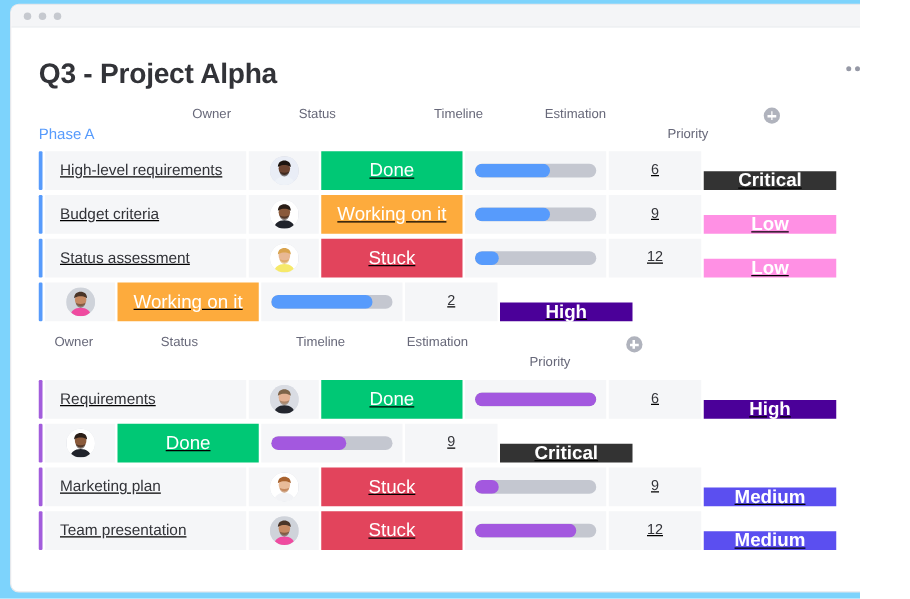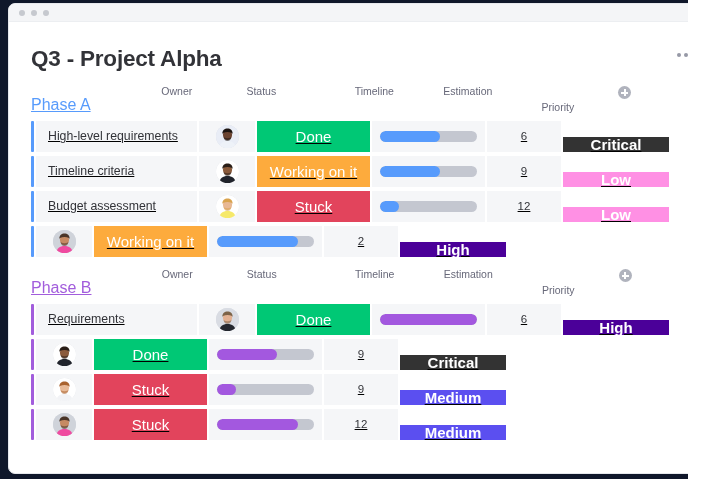--- a/index.html
+++ b/index.html
@@ -5,21 +5,21 @@
   html, body {
     margin: 0;
     padding: 0;
     background: #ffffff;
   }
   #app {
     position: relative;
     width: 688px;
     height: 479px;
     overflow: hidden;
-    background: #0f172a;
+    background: #7dd3fc;
     font-family: "Liberation Sans", sans-serif;
     -webkit-font-smoothing: antialiased;
   }
 
   
   .window {
     position: absolute;
     left: 8px;
     top: 3px;
     width: 712px;
@@ -85,25 +85,24 @@
   .group { margin-top: 18px; }
   .group:first-of-type { margin-top: 20px; }
 
   .group-header {
     display: flex;
     align-items: flex-end;
     height: 21px;
     margin-bottom: 8px;
   }
   .group-title {
-    font-size: 16px;
+    font-size: 12px;
     font-weight: normal;
     line-height: 1;
     flex: 0 0 auto;
-    text-decoration: underline;
   }
   .col-headers {
     display: flex;
     align-items: flex-start;
     flex: 1 1 auto;
   }
   .colhead {
     font-size: 10.5px;
     color: #676879;
     text-align: center;
@@ -274,21 +273,21 @@
                   <div class="bar-track" style="background: rgb(196, 199, 208);">
                     <div class="bar-fill" style="width: 62%; background: rgb(87, 155, 252);"></div>
                   </div>
                 </div>
                 <div class="cell cell-est c-estimation">6</div>
                 <div class="cell cell-priority c-priority" style="background: rgb(51, 51, 51);">Critical</div>
                 <div class="c-add"></div>
               </div>
               <div class="row">
                 <div class="row-colorbar" style="background: rgb(87, 155, 252);"></div>
-                <div class="cell cell-title c-title">Timeline criteria</div>
+                <div class="cell cell-title c-title">Budget criteria</div>
                 <div class="cell c-owner">
                   <div class="avatar">
                     <svg viewBox="0 0 40 40" xmlns="http://www.w3.org/2000/svg">
                       <rect width="40" height="40" fill="#ffffff"></rect>
                       <path d="M6 40c0-8 6-12 14-12s14 4 14 12z" fill="#20232b"></path>
                       <ellipse cx="20" cy="17" rx="8" ry="9" fill="#8a5a3b"></ellipse>
                       <path d="M11 15c0-6 4-9 9-9s9 3 9 9c0 0-3-3-9-3s-9 3-9 3z" fill="#2a1e17"></path>
                       <path d="M13 21c1 5 3 7 7 7s6-2 7-7c0 0-2 2-7 2s-7-2-7-2z" fill="#2a1e17" opacity="0.55"></path>
                     </svg>
                   </div>
@@ -298,21 +297,21 @@
                   <div class="bar-track" style="background: rgb(196, 199, 208);">
                     <div class="bar-fill" style="width: 62%; background: rgb(87, 155, 252);"></div>
                   </div>
                 </div>
                 <div class="cell cell-est c-estimation">9</div>
                 <div class="cell cell-priority c-priority" style="background: rgb(255, 144, 228);">Low</div>
                 <div class="c-add"></div>
               </div>
               <div class="row">
                 <div class="row-colorbar" style="background: rgb(87, 155, 252);"></div>
-                <div class="cell cell-title c-title">Budget assessment</div>
+                <div class="cell cell-title c-title">Status assessment</div>
                 <div class="cell c-owner">
                   <div class="avatar">
                     <svg viewBox="0 0 40 40" xmlns="http://www.w3.org/2000/svg">
                       <rect width="40" height="40" fill="#ffffff"></rect>
                       <path d="M6 40c0-8 6-12 14-12s14 4 14 12z" fill="#f6e96a"></path>
                       <ellipse cx="20" cy="17" rx="8" ry="9" fill="#e8b894"></ellipse>
                       <path d="M11 15c0-6 4-9 9-9s9 3 9 9c0 0-3-3-9-3s-9 3-9 3z" fill="#d9a34e"></path>
                       <path d="M13 21c1 5 3 7 7 7s6-2 7-7c0 0-2 2-7 2s-7-2-7-2z" fill="#d9a34e" opacity="0.55"></path>
                     </svg>
                   </div>
@@ -347,21 +346,20 @@
                   </div>
                 </div>
                 <div class="cell cell-est c-estimation">2</div>
                 <div class="cell cell-priority c-priority" style="background: rgb(75, 0, 153);">High</div>
                 <div class="c-add"></div>
               </div>
             </div>
           </div>
           <div class="group">
             <div class="group-header">
-              <div class="group-title c-title" style="color: rgb(162, 93, 220);">Phase B</div>
               <div class="col-headers">
                 <div class="colhead c-owner">Owner</div>
                 <div class="colhead c-status">Status</div>
                 <div class="colhead c-timeline">Timeline</div>
                 <div class="colhead c-estimation">Estimation</div>
                 <div class="colhead c-priority">Priority</div>
                 <div class="colhead c-add add-col">
                   <div class="add-circle"></div>
                 </div>
               </div>
@@ -409,20 +407,21 @@
                   <div class="bar-track" style="background: rgb(196, 199, 208);">
                     <div class="bar-fill" style="width: 62%; background: rgb(163, 88, 223);"></div>
                   </div>
                 </div>
                 <div class="cell cell-est c-estimation">9</div>
                 <div class="cell cell-priority c-priority" style="background: rgb(51, 51, 51);">Critical</div>
                 <div class="c-add"></div>
               </div>
               <div class="row">
                 <div class="row-colorbar" style="background: rgb(162, 93, 220);"></div>
+                <div class="cell cell-title c-title">Marketing plan</div>
                 <div class="cell c-owner">
                   <div class="avatar">
                     <svg viewBox="0 0 40 40" xmlns="http://www.w3.org/2000/svg">
                       <rect width="40" height="40" fill="#ffffff"></rect>
                       <path d="M6 40c0-8 6-12 14-12s14 4 14 12z" fill="#f2f3f6"></path>
                       <ellipse cx="20" cy="17" rx="8" ry="9" fill="#e8bb99"></ellipse>
                       <path d="M11 15c0-6 4-9 9-9s9 3 9 9c0 0-3-3-9-3s-9 3-9 3z" fill="#a9632f"></path>
                       <path d="M13 21c1 5 3 7 7 7s6-2 7-7c0 0-2 2-7 2s-7-2-7-2z" fill="#a9632f" opacity="0.55"></path>
                     </svg>
                   </div>
@@ -432,20 +431,21 @@
                   <div class="bar-track" style="background: rgb(196, 199, 208);">
                     <div class="bar-fill" style="width: 20%; background: rgb(163, 88, 223);"></div>
                   </div>
                 </div>
                 <div class="cell cell-est c-estimation">9</div>
                 <div class="cell cell-priority c-priority" style="background: rgb(91, 79, 240);">Medium</div>
                 <div class="c-add"></div>
               </div>
               <div class="row">
                 <div class="row-colorbar" style="background: rgb(162, 93, 220);"></div>
+                <div class="cell cell-title c-title">Team presentation</div>
                 <div class="cell c-owner">
                   <div class="avatar">
                     <svg viewBox="0 0 40 40" xmlns="http://www.w3.org/2000/svg">
                       <rect width="40" height="40" fill="#cfd3da"></rect>
                       <path d="M6 40c0-8 6-12 14-12s14 4 14 12z" fill="#ef4ba0"></path>
                       <ellipse cx="20" cy="17" rx="8" ry="9" fill="#c68a63"></ellipse>
                       <path d="M11 15c0-6 4-9 9-9s9 3 9 9c0 0-3-3-9-3s-9 3-9 3z" fill="#4a3528"></path>
                       <path d="M13 21c1 5 3 7 7 7s6-2 7-7c0 0-2 2-7 2s-7-2-7-2z" fill="#4a3528" opacity="0.55"></path>
                     </svg>
                   </div>

